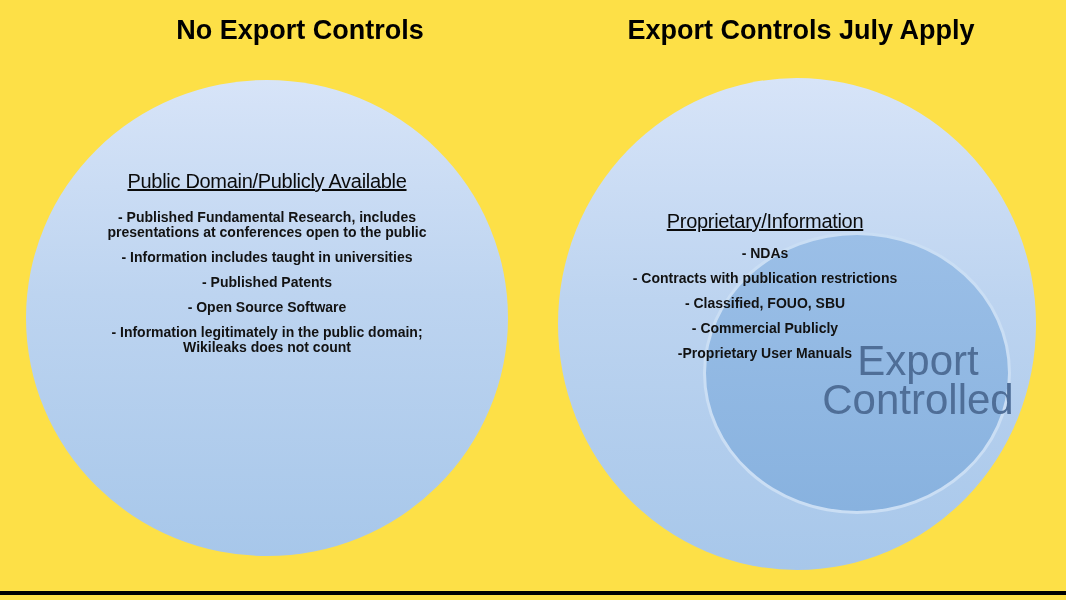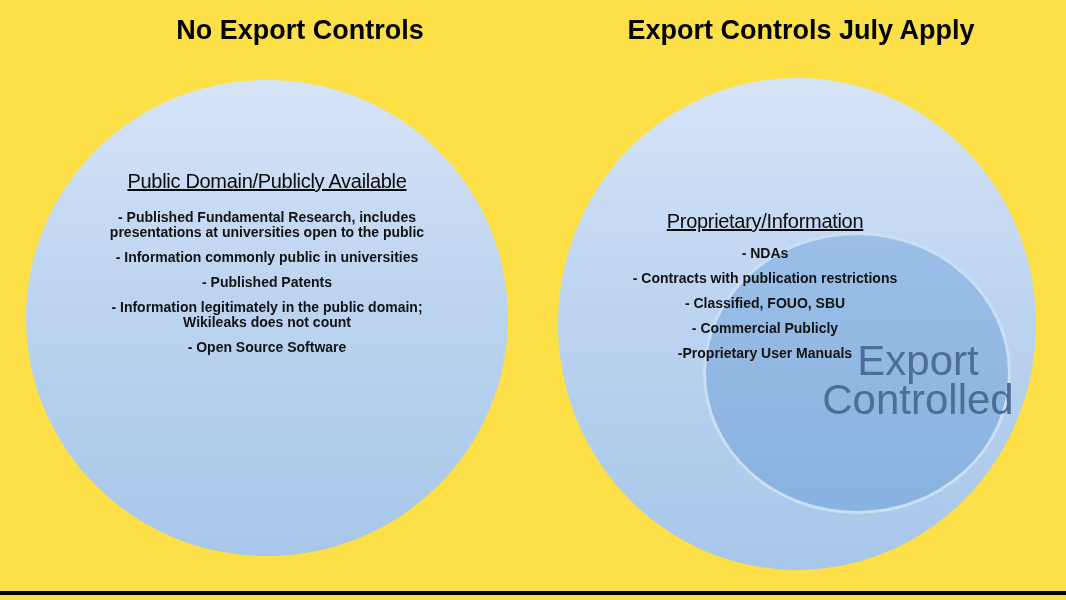--- a/index.html
+++ b/index.html
@@ -66,26 +66,26 @@
 
   <div class="outer-circle left-circle"></div>
 
   <div class="outer-circle right-circle"></div>
 
   <div class="inner-circle"></div>
 
   <div class="text-block left-text">
     <div class="heading">Public Domain/Publicly Available</div>
     <div class="bullet">- Published Fundamental Research, includes
-presentations at universities open to the public</div>
-    <div class="bullet">- Information commonly public in universities</div>
+presentations at conferences open to the public</div>
+    <div class="bullet">- Information includes taught in universities</div>
     <div class="bullet">- Published Patents</div>
+    <div class="bullet">- Open Source Software</div>
     <div class="bullet">- Information legitimately in the public domain;
 Wikileaks does not count</div>
-    <div class="bullet">- Open Source Software</div>
   </div>
 
   <div class="text-block right-text">
     <div class="heading">Proprietary/Information</div>
     <div class="bullet">- NDAs</div>
     <div class="bullet">- Contracts with publication restrictions</div>
     <div class="bullet">- Classified, FOUO, SBU</div>
     <div class="bullet">- Commercial Publicly</div>
     <div class="bullet">-Proprietary User Manuals</div>
   </div>

